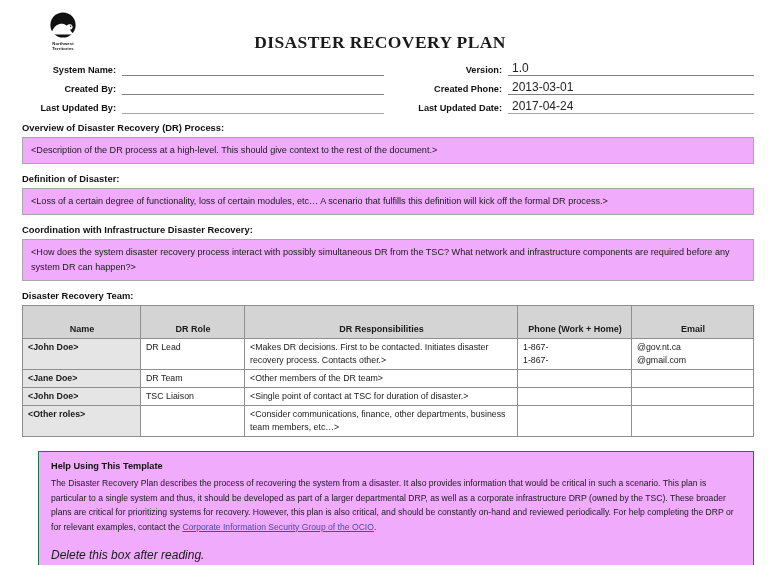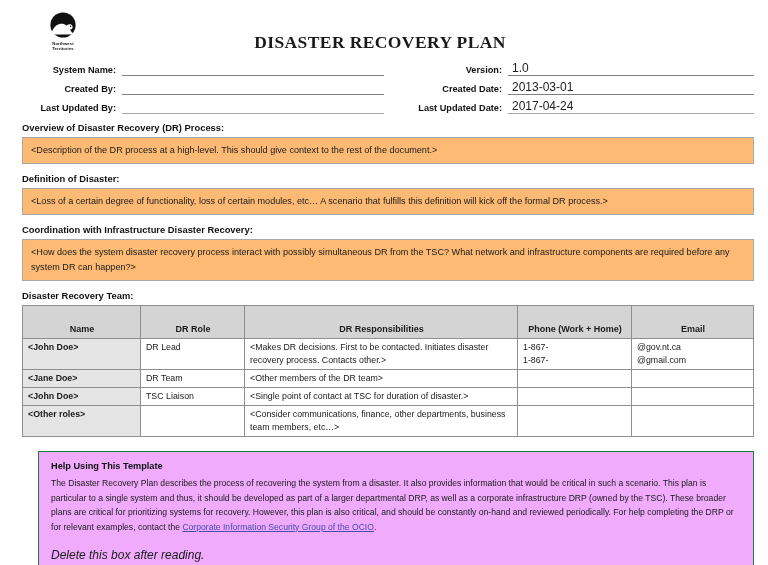--- a/index.html
+++ b/index.html
@@ -117,21 +117,21 @@
   .section { margin-bottom: 9px; }
   .section-heading {
     font-size: 9.4px;
     font-weight: bold;
     color: #111;
     margin: 0 0 3px 0;
     line-height: 12px;
   }
   .field-box {
     border: 1px solid #a8a8a8;
-    background: #fdba74;
+    background: #f0abfc;
     padding: 5px 8px 5px 8px;
     font-size: 9.1px;
     line-height: 15px;
     color: #1a1a1a;
     box-sizing: border-box;
   }
   .field-box.tall { min-height: 40px; }
 
   
   .team-table {
@@ -239,21 +239,21 @@
         <div class="meta-value"></div>
       </div>
     </div>
 
     <div class="meta-col right">
       <div class="meta-row">
         <div class="meta-label">Version:</div>
         <div class="meta-value">1.0</div>
       </div>
       <div class="meta-row">
-        <div class="meta-label">Created Date:</div>
+        <div class="meta-label">Created Phone:</div>
         <div class="meta-value">2013-03-01</div>
       </div>
       <div class="meta-row lighter">
         <div class="meta-label">Last Updated Date:</div>
         <div class="meta-value">2017-04-24</div>
       </div>
     </div>
   </div>
 
   <div class="body">

